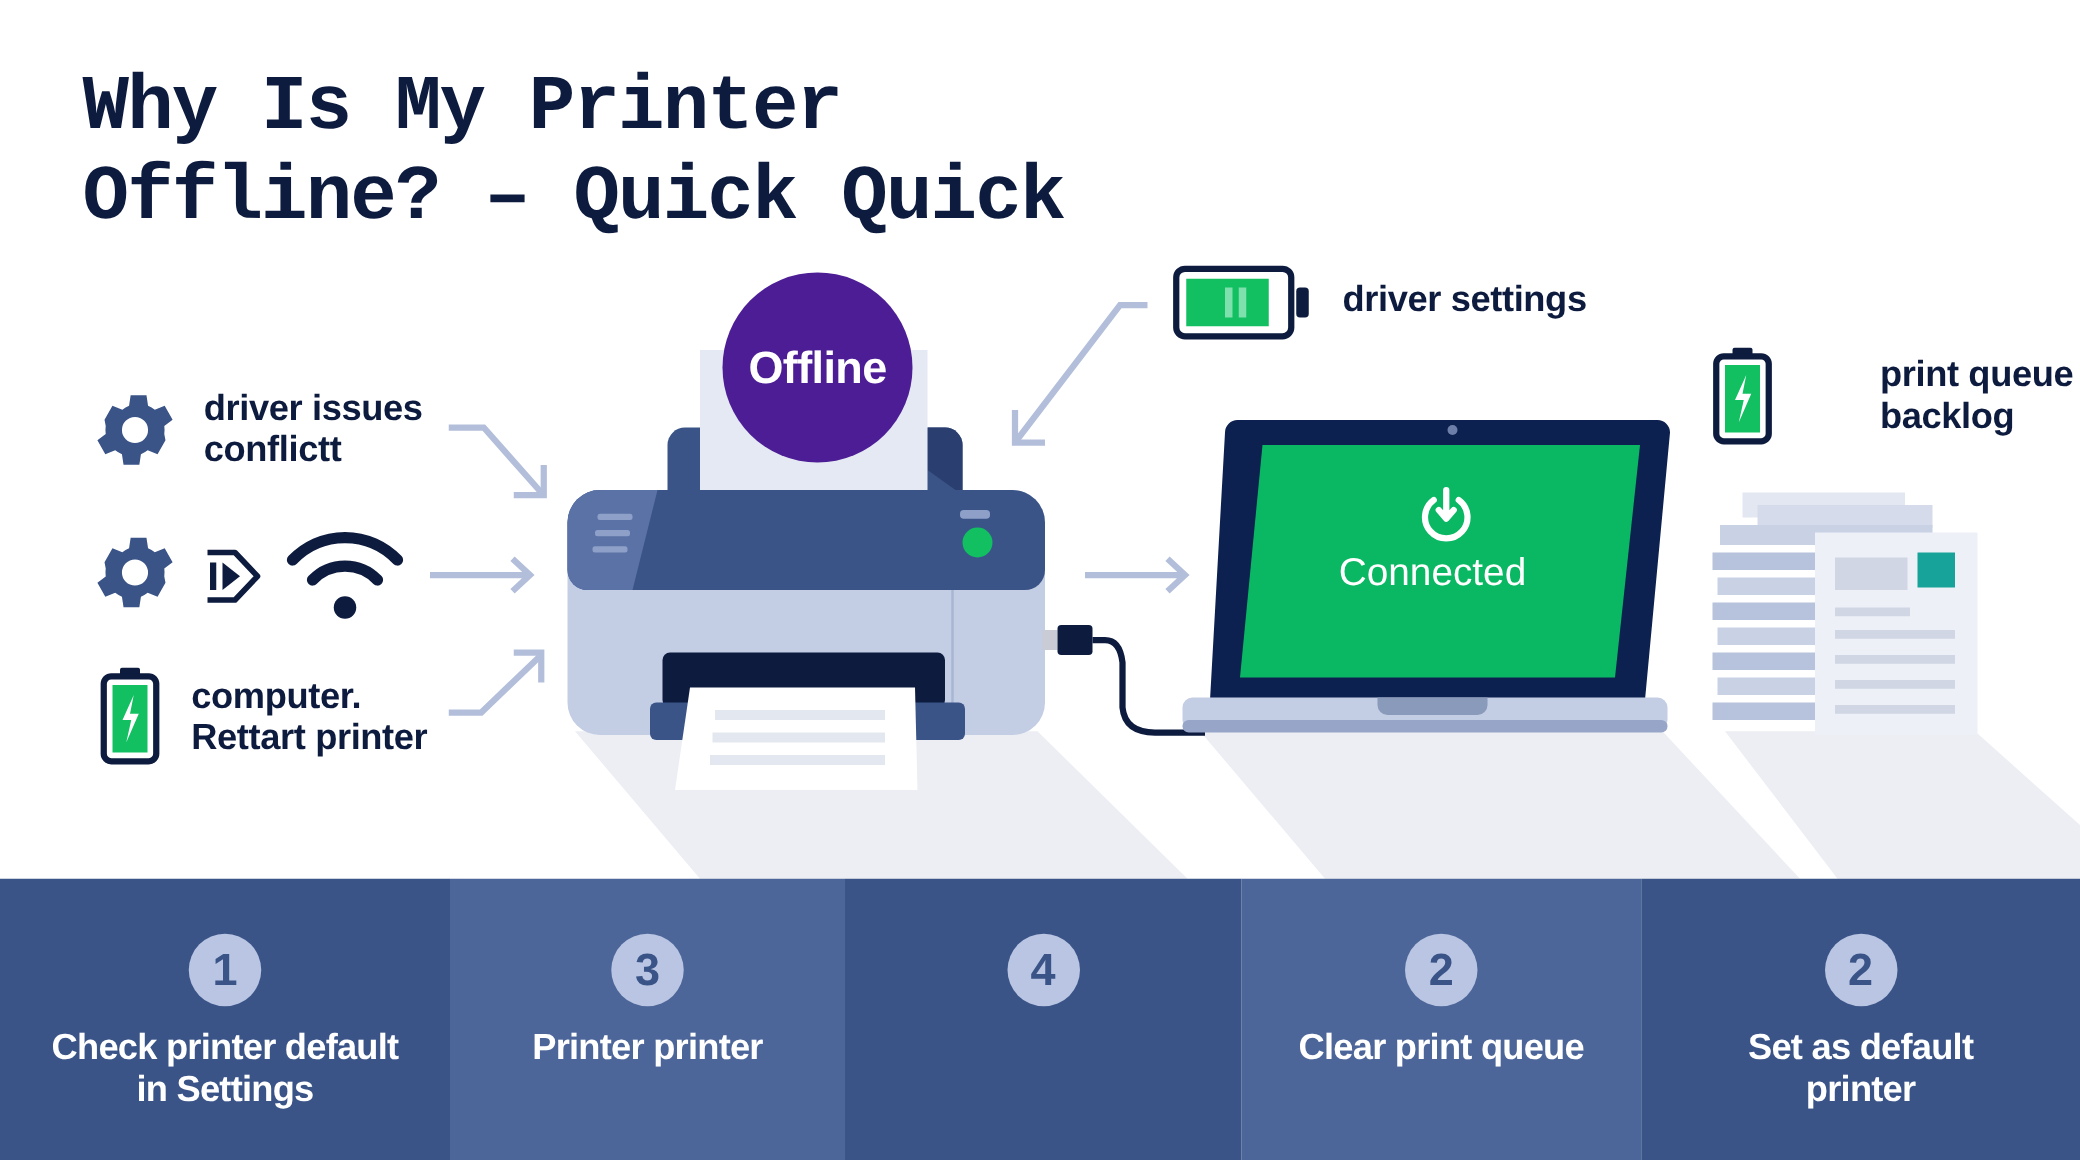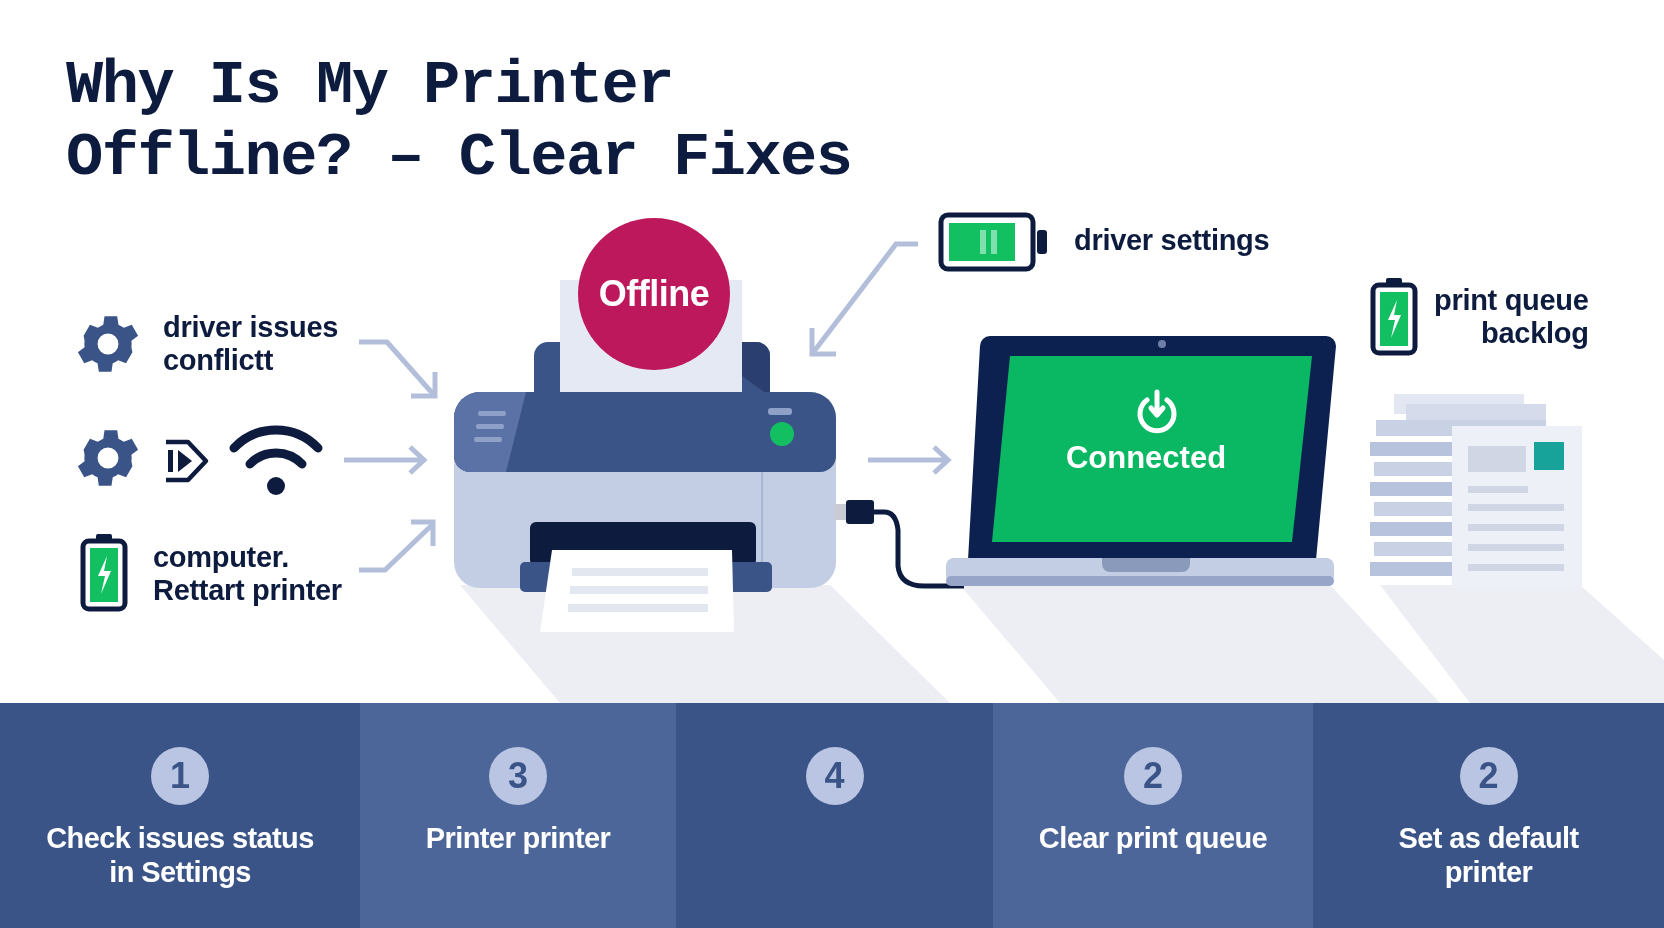--- a/index.html
+++ b/index.html
@@ -9,44 +9,44 @@
   .title { position: absolute; left: 66px; top: 50px; font-size: 62px; font-weight: 700; line-height: 72px; color: #0d1b3e; letter-spacing: -1.5px; }
   .title span { display: block; font-family: Liberation Mono, monospace; }
 
   .shadows { position: absolute; left: 0; top: 0; width: 1664px; height: 928px; }
 
   .label { position: absolute; font-weight: 700; font-size: 29px; line-height: 33px; color: #0d1b3e; letter-spacing: -0.3px; }
   .label span { display: block; }
 
   .abs { position: absolute; }
 
-  .offline-badge { position: absolute; left: 578px; top: 218px; width: 152px; height: 152px; border-radius: 50%; background: #be185d; display: flex; align-items: center; justify-content: center; }
+  .offline-badge { position: absolute; left: 578px; top: 218px; width: 152px; height: 152px; border-radius: 50%; background: #4c1d95; display: flex; align-items: center; justify-content: center; }
   .offline-badge span { color: #ffffff; font-weight: 700; font-size: 36px; letter-spacing: -0.5px; }
 
-  .laptop-screen-text { position: absolute; left: 1000px; top: 440px; width: 300px; text-align: center; color: #ffffff; font-weight: 700; font-size: 31px; }
+  .laptop-screen-text { position: absolute; left: 1000px; top: 440px; width: 300px; text-align: center; color: #ffffff; font-weight: 400; font-size: 31px; }
 
   .steps { position: absolute; left: 0; top: 703px; width: 1664px; height: 225px; display: flex; }
   .step { height: 100%; display: flex; flex-direction: column; align-items: center; padding-top: 44px; }
   .step.dark { background: #3a5488; }
   .step.light { background: #4d6699; }
   .step-num { width: 58px; height: 58px; border-radius: 50%; background: #b9c5e2; color: #3a5488; font-weight: 700; font-size: 36px; display: flex; align-items: center; justify-content: center; margin-bottom: 16px; }
   .step-label { color: #ffffff; font-weight: 700; font-size: 29px; line-height: 34px; text-align: center; letter-spacing: -0.6px; }
 </style>
 </head>
 <body>
 
 <svg class="shadows" viewBox="0 0 1664 928">
   <polygon points="460,585 830,585 950,703 560,703" fill="#eceef3"></polygon>
   <polygon points="960,585 1330,585 1440,703 1060,703" fill="#eceef3"></polygon>
   <polygon points="1380,585 1580,585 1664,660 1664,703 1470,703" fill="#eceef3"></polygon>
 </svg>
 
 <h1 class="title">
   <span>Why Is My Printer</span>
-  <span>Offline? – Clear Fixes</span>
+  <span>Offline? – Quick Quick</span>
 </h1>
 
 <svg class="abs" style="left:70px;top:306px" width="76" height="76" viewBox="0 0 24 24">
   <path fill="#3a5488" d="M19.4 13a7.5 7.5 0 0 0 0-2l2.1-1.6-2-3.5-2.5 1a7.6 7.6 0 0 0-1.7-1l-.4-2.7h-4l-.4 2.7a7.6 7.6 0 0 0-1.7 1l-2.5-1-2 3.5L4.6 11a7.5 7.5 0 0 0 0 2l-2.1 1.6 2 3.5 2.5-1a7.6 7.6 0 0 0 1.7 1l.4 2.7h4l.4-2.7a7.6 7.6 0 0 0 1.7-1l2.5 1 2-3.5zM12 15.3A3.3 3.3 0 1 1 12 8.7a3.3 3.3 0 0 1 0 6.6z"></path>
 </svg>
 <div class="label" style="left:163px;top:311px">
   <span>driver issues</span>
   <span>conflictt</span>
 </div>
 
@@ -146,21 +146,21 @@
   <path d="M25 4 V26 M19 20 L25 27 L31 20" fill="none" stroke="#fff" stroke-width="5" stroke-linecap="round" stroke-linejoin="round"></path>
 </svg>
 <div class="laptop-screen-text" style="left:996px;top:440px">Connected</div>
 
 <svg class="abs" style="left:1370px;top:278px" width="48" height="78" viewBox="0 0 48 78">
   <rect x="16" y="0" width="16" height="7" rx="2" fill="#0d1b3e"></rect>
   <rect x="3" y="7" width="42" height="68" rx="6" fill="#fff" stroke="#0d1b3e" stroke-width="5"></rect>
   <rect x="10" y="14" width="28" height="54" fill="#12c062"></rect>
   <path d="M27 22 L18 42 H25 L21 60 L31 37 H24 Z" fill="#fff"></path>
 </svg>
-<div class="label" style="left:1434px;top:284px;text-align:right">
+<div class="label" style="left:1504px;top:284px;text-align:left">
   <span>print queue</span>
   <span>backlog</span>
 </div>
 
 <svg class="abs" style="left:1368px;top:392px" width="216" height="196" viewBox="0 0 216 196">
   <rect x="26" y="2" width="130" height="20" fill="#e3e7f1"></rect>
   <rect x="38" y="12" width="140" height="18" fill="#d5dbea"></rect>
   <rect x="8" y="28" width="170" height="16" fill="#c9d1e5"></rect>
   <rect x="2" y="50" width="170" height="14" fill="#b7c2dc"></rect>
   <rect x="6" y="70" width="170" height="14" fill="#c9d1e5"></rect>
@@ -176,21 +176,21 @@
   <rect x="100" y="112" width="96" height="7" fill="#d0d6e4"></rect>
   <rect x="100" y="132" width="96" height="7" fill="#d0d6e4"></rect>
   <rect x="100" y="152" width="96" height="7" fill="#d0d6e4"></rect>
   <rect x="100" y="172" width="96" height="7" fill="#d0d6e4"></rect>
 </svg>
 
 <div class="steps">
   <div class="step dark" style="width:360px">
     <div class="step-num">1</div>
     <div class="step-label">
-      <div>Check issues status</div>
+      <div>Check printer default</div>
       <div>in Settings</div>
     </div>
   </div>
   <div class="step light" style="width:316px">
     <div class="step-num">3</div>
     <div class="step-label">
       <div>Printer printer</div>
     </div>
   </div>
   <div class="step dark" style="width:317px">

